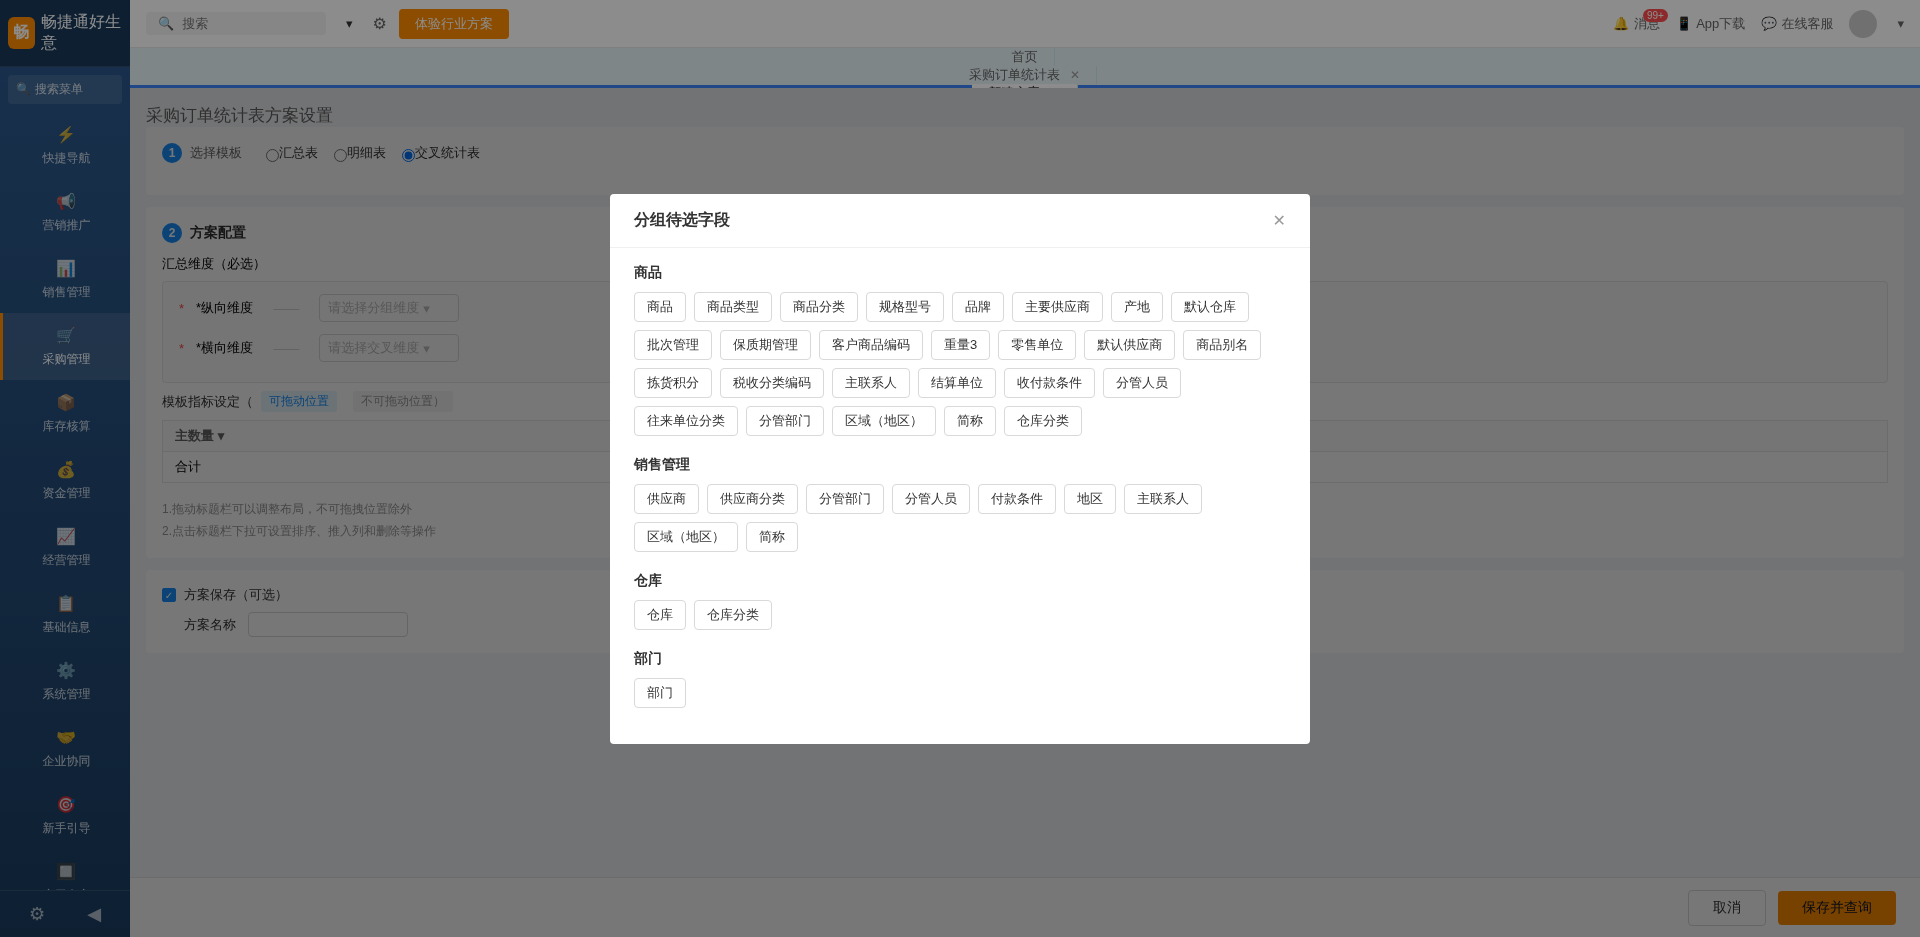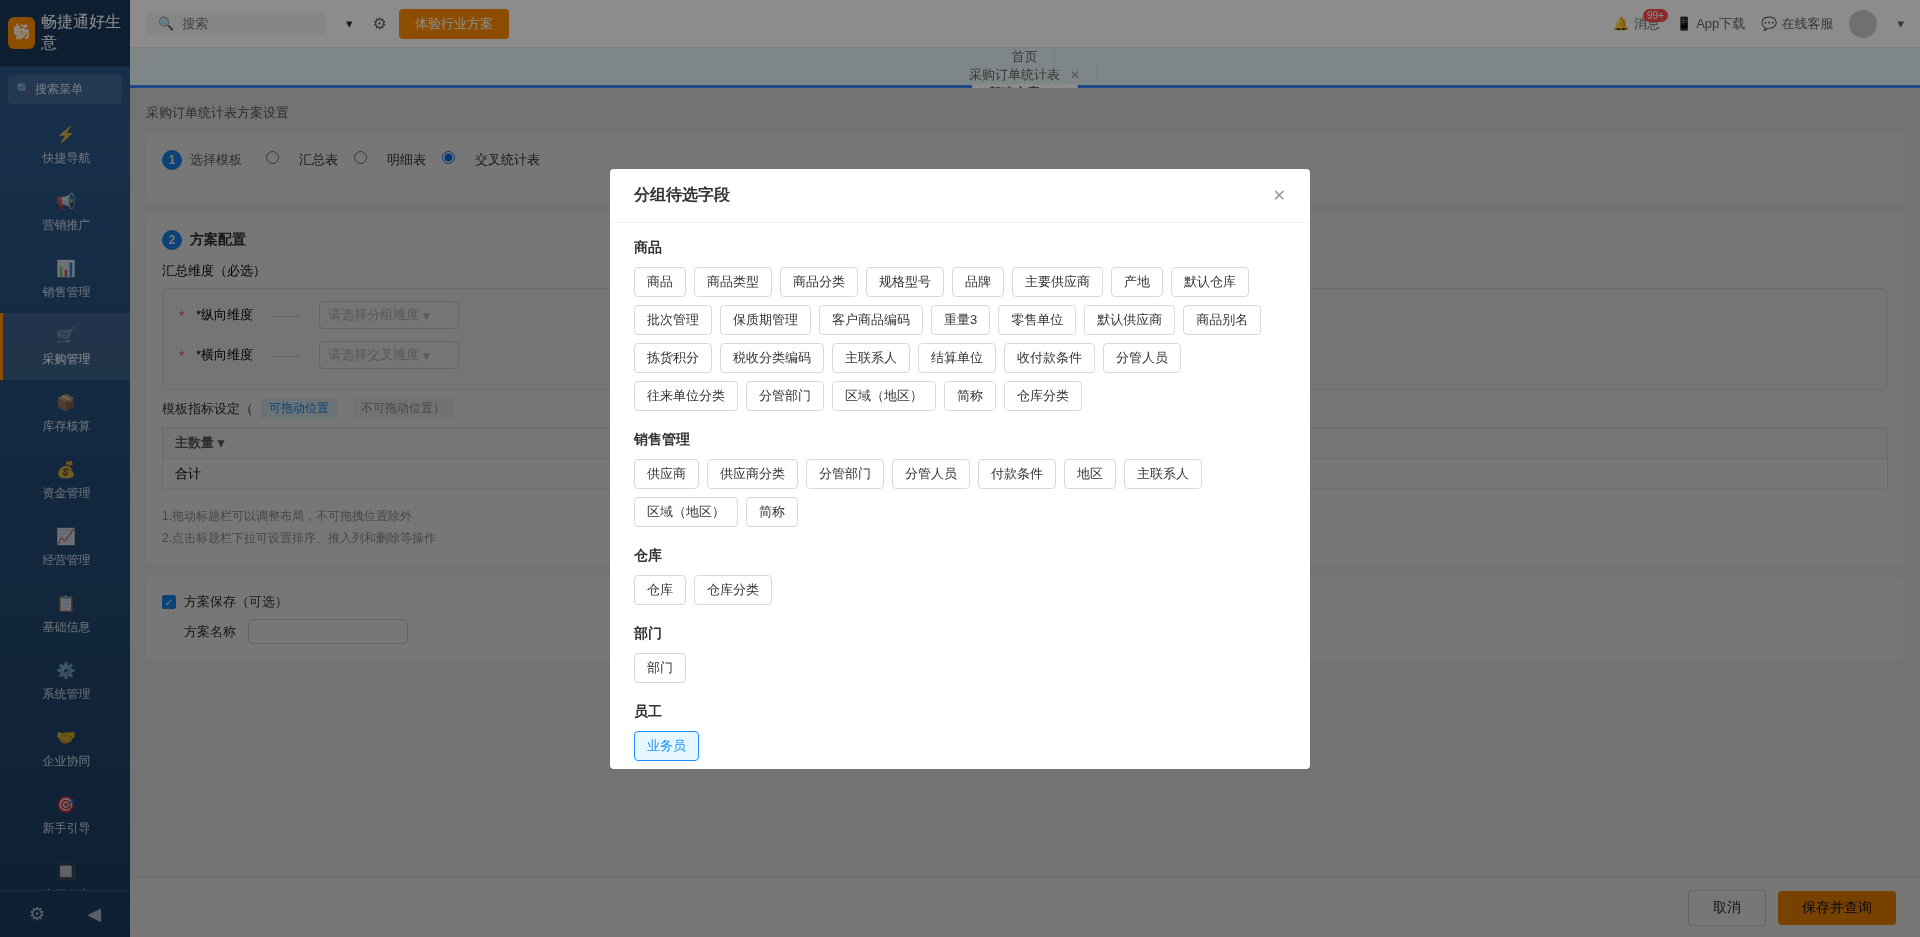--- a/index.html
+++ b/index.html
@@ -41,30 +41,30 @@
     
     .tabs-bar { height: 40px; background: #e8f4f8; display: flex; align-items: center; padding: 0 0; border-bottom: 3px solid #3b82f6; flex-direction: column; }
     .tab-item { height: 40px; padding: 0 16px; display: flex; align-items: center; gap: 6px; cursor: pointer; font-size: 13px; color: #666; border-right: 1px solid #d0e8f0; position: relative; }
     .tab-item.active { background: white; color: #333; font-weight: 500; }
     .tab-close { color: #999; font-size: 12px; margin-left: 4px; }
     .tabs-actions { margin-left: auto; display: flex; align-items: center; padding-right: 12px; gap: 8px; }
     .tabs-action-btn { color: #666; cursor: pointer; font-size: 14px; }
 
     
     .page-content { flex: 1; overflow: auto; padding: 16px; background: #f5f7fa; position: relative; }
-    .page-breadcrumb { font-size: 13px; color: #666; margin-bottom: 12px; }
+    .page-breadcrumb { font-size: 17px; color: #666; margin-bottom: 0; }
     .page-section { background: white; border-radius: 4px; padding: 16px; margin-bottom: 12px; }
 
     
     .steps-row { display: flex; align-items: center; gap: 24px; margin-bottom: 16px; }
     .step-item { display: flex; align-items: center; gap: 8px; font-size: 13px; color: #666; }
     .step-num { width: 20px; height: 20px; border-radius: 50%; background: #1890ff; color: white; display: flex; align-items: center; justify-content: center; font-size: 12px; font-weight: bold; }
     .step-num.active { background: #1890ff; }
     .step-radio-group { display: flex; align-items: center; gap: 16px; }
-    .step-radio { display: flex; align-items: flex-start; gap: 20px; cursor: pointer; font-size: 13px; color: #333; }
+    .step-radio { display: flex; align-items: flex-end; gap: 0; cursor: pointer; font-size: 13px; color: #333; }
 
     
     .config-section { background: white; border-radius: 4px; padding: 16px; margin-bottom: 12px; }
     .config-title { font-size: 14px; font-weight: 600; color: #333; margin-bottom: 12px; display: flex; align-items: center; gap: 8px; }
     .config-num { width: 20px; height: 20px; border-radius: 50%; background: #1890ff; color: white; display: flex; align-items: center; justify-content: center; font-size: 12px; font-weight: bold; }
     .config-row { display: flex; align-items: center; gap: 12px; margin-bottom: 8px; font-size: 13px; }
     .required-star { color: #ff4d4f; }
     .select-placeholder { color: #bbb; padding: 4px 8px; border: 1px solid #d9d9d9; border-radius: 4px; display: inline-flex; align-items: center; gap: 4px; cursor: pointer; min-width: 140px; }
     .dimension-arrow { color: #ccc; margin: 0 8px; }
 
@@ -413,22 +413,16 @@
           </div>
       </div>
 
       <div class="field-section">
         <div class="field-section-title">部门</div>
         <div class="field-tags" id="dept-tags">
             <div class="field-tag">部门</div>
           </div>
       </div>
 
-      <div class="field-section">
-        <div class="field-section-title">员工</div>
-        <div class="field-tags" id="employee-tags">
-            <div class="field-tag selected">业务员</div>
-          </div>
-      </div>
 
     </div>
   </div>
 </div>
 
 </body></html>

